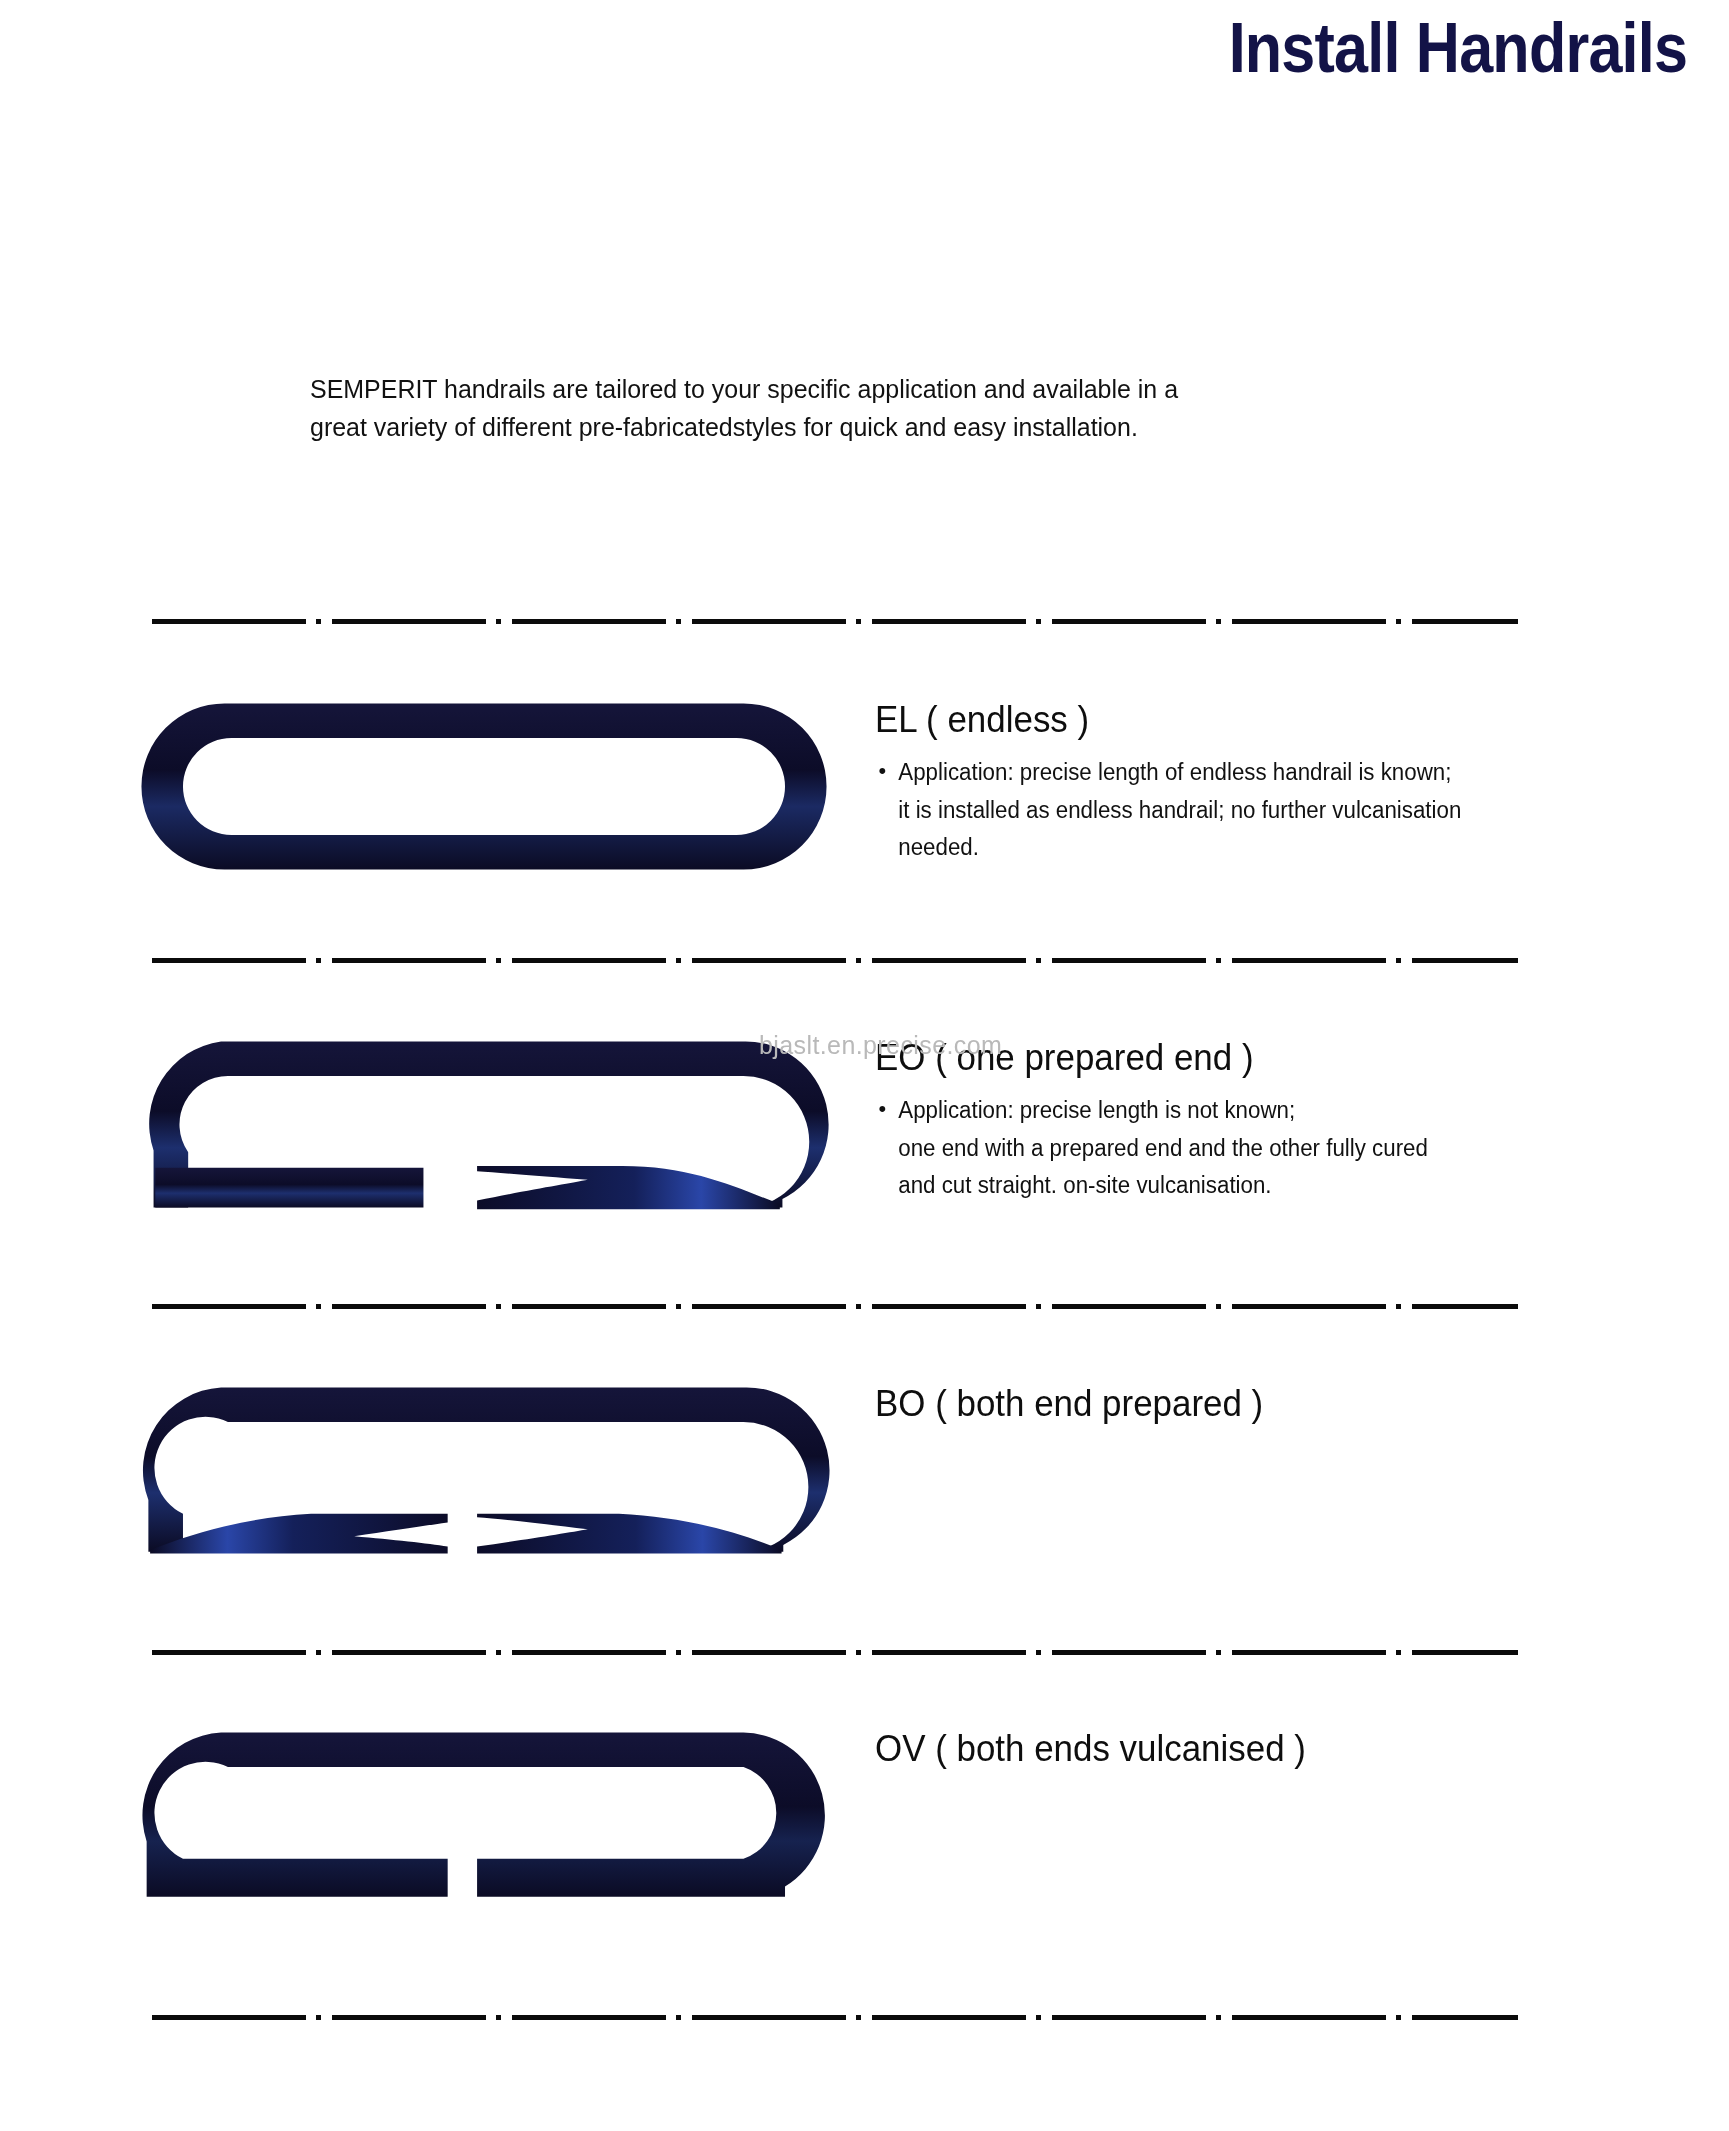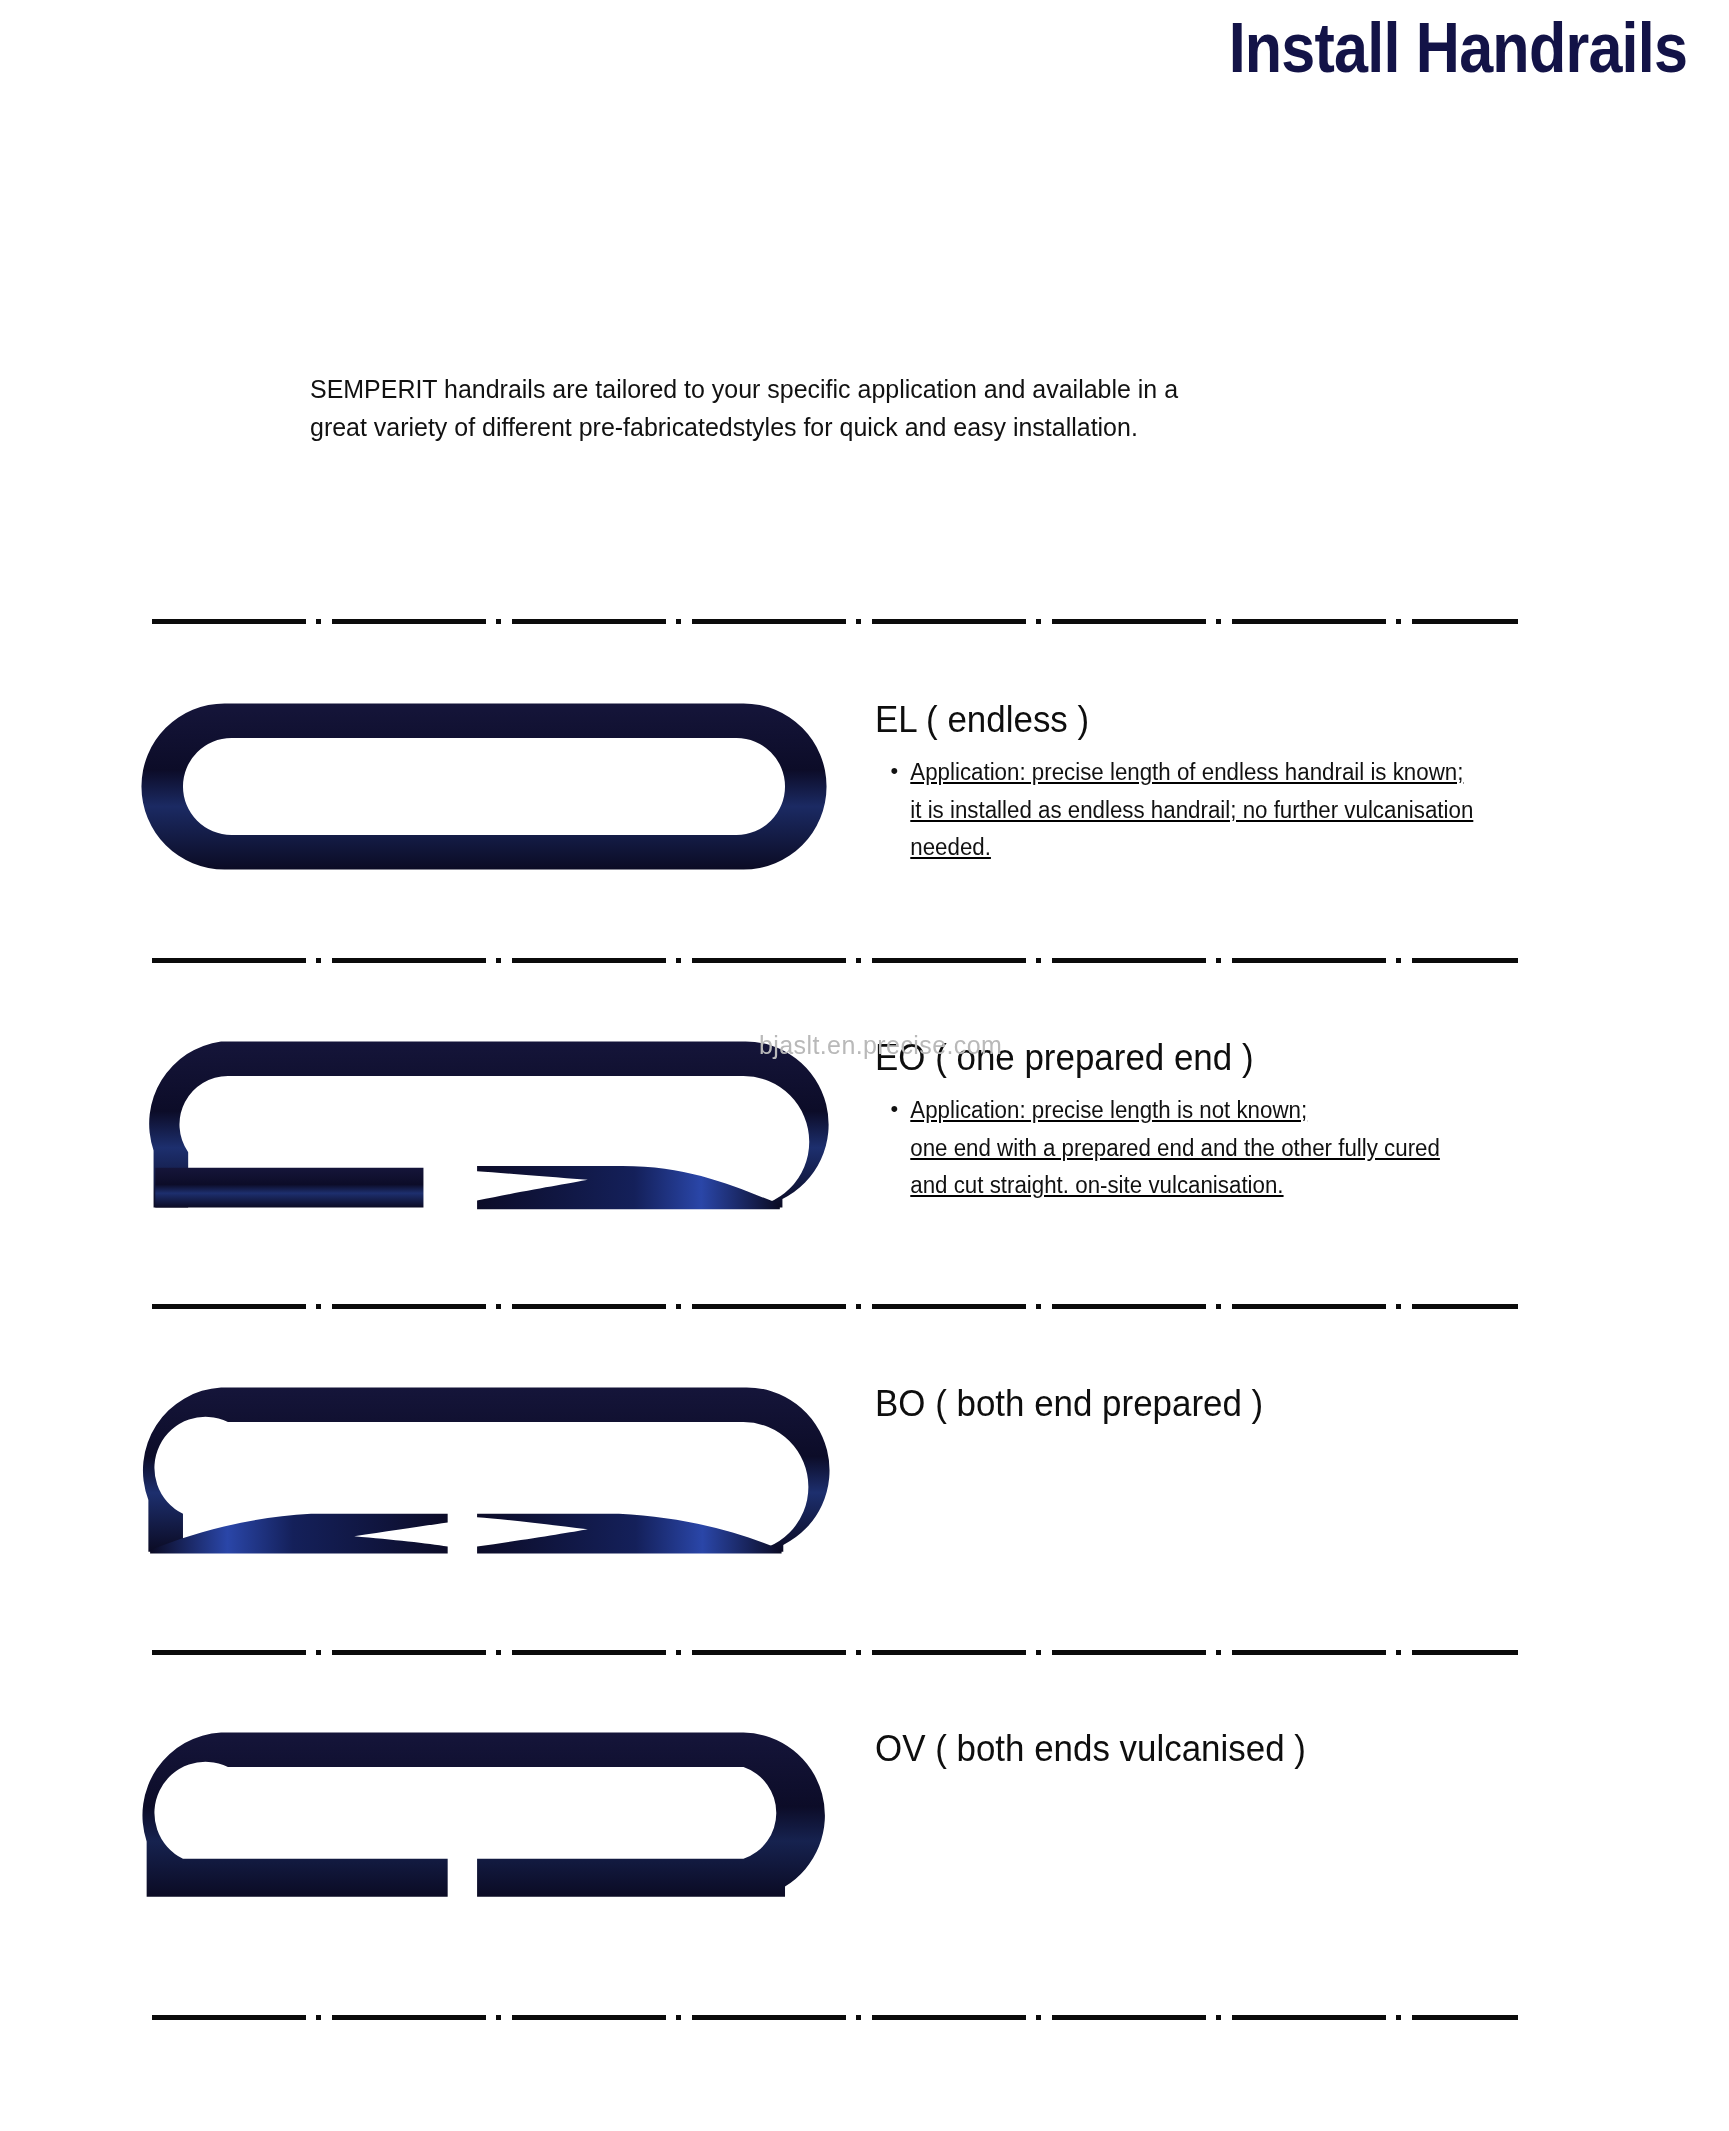--- a/index.html
+++ b/index.html
@@ -81,23 +81,22 @@
     font-size: 36px;
     color: #0e0e0e;
     line-height: 1.12;
     margin: 0 0 14px 0;
     white-space: nowrap;
     transform: scaleX(0.97);
     transform-origin: left top;
   }
   .bullet-list {
     list-style: none;
-    margin: 12px;
+    margin: 0;
     padding: 0;
-    text-decoration: underline;
   }
   .bullet-list li {
     position: relative;
     font-size: 23px;
     line-height: 1.62;
     color: #111111;
     padding-left: 24px;
     white-space: nowrap;
     transform: scaleX(0.97);
     transform-origin: left top;

